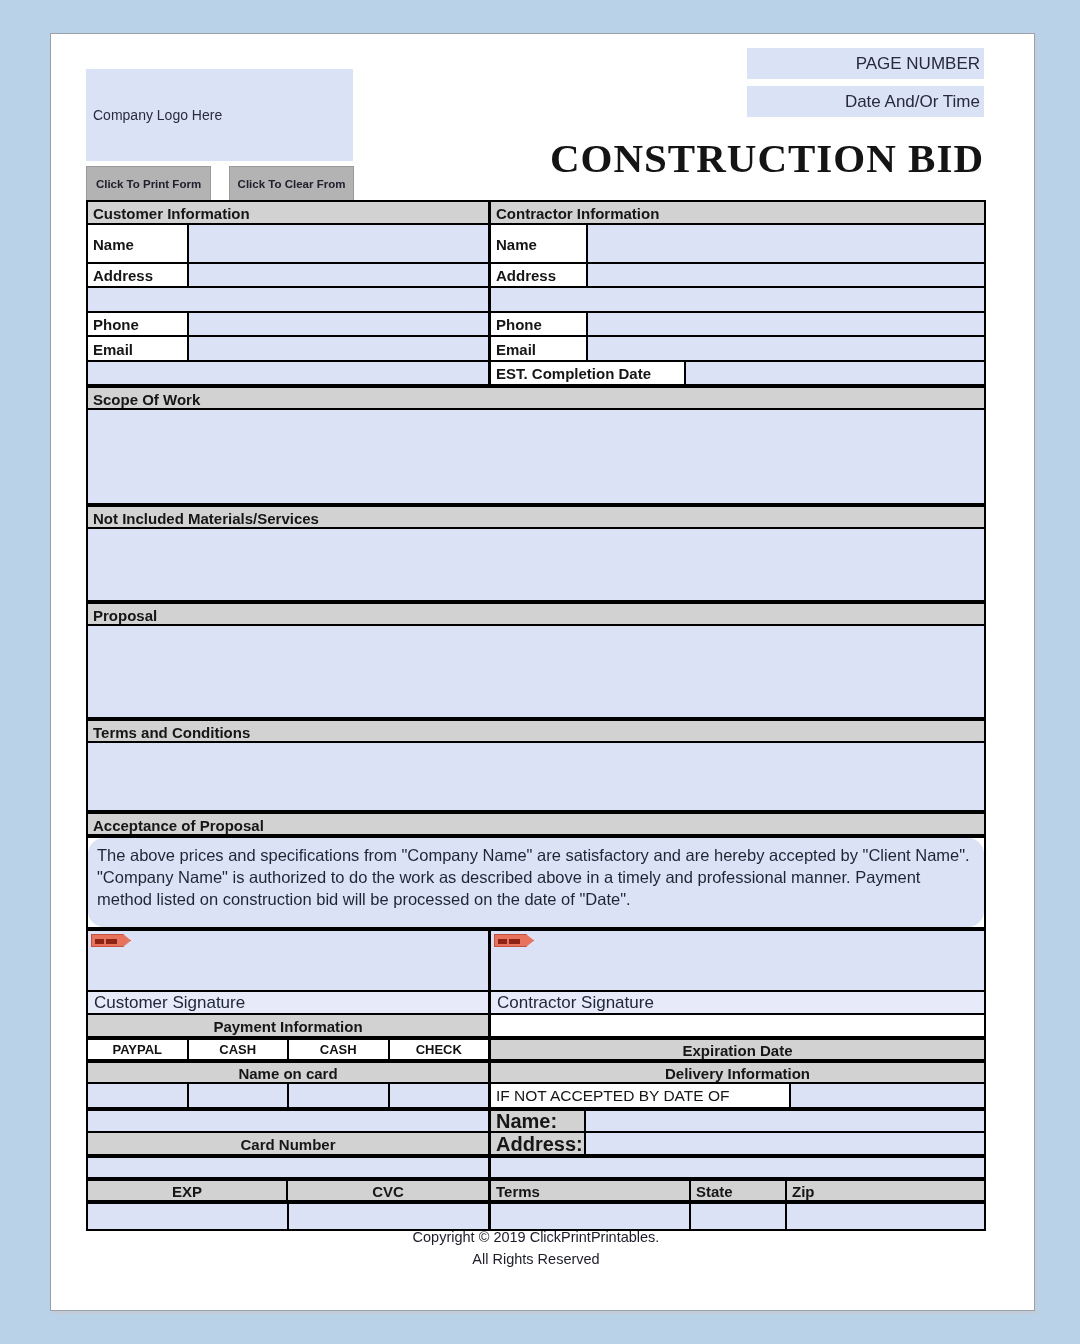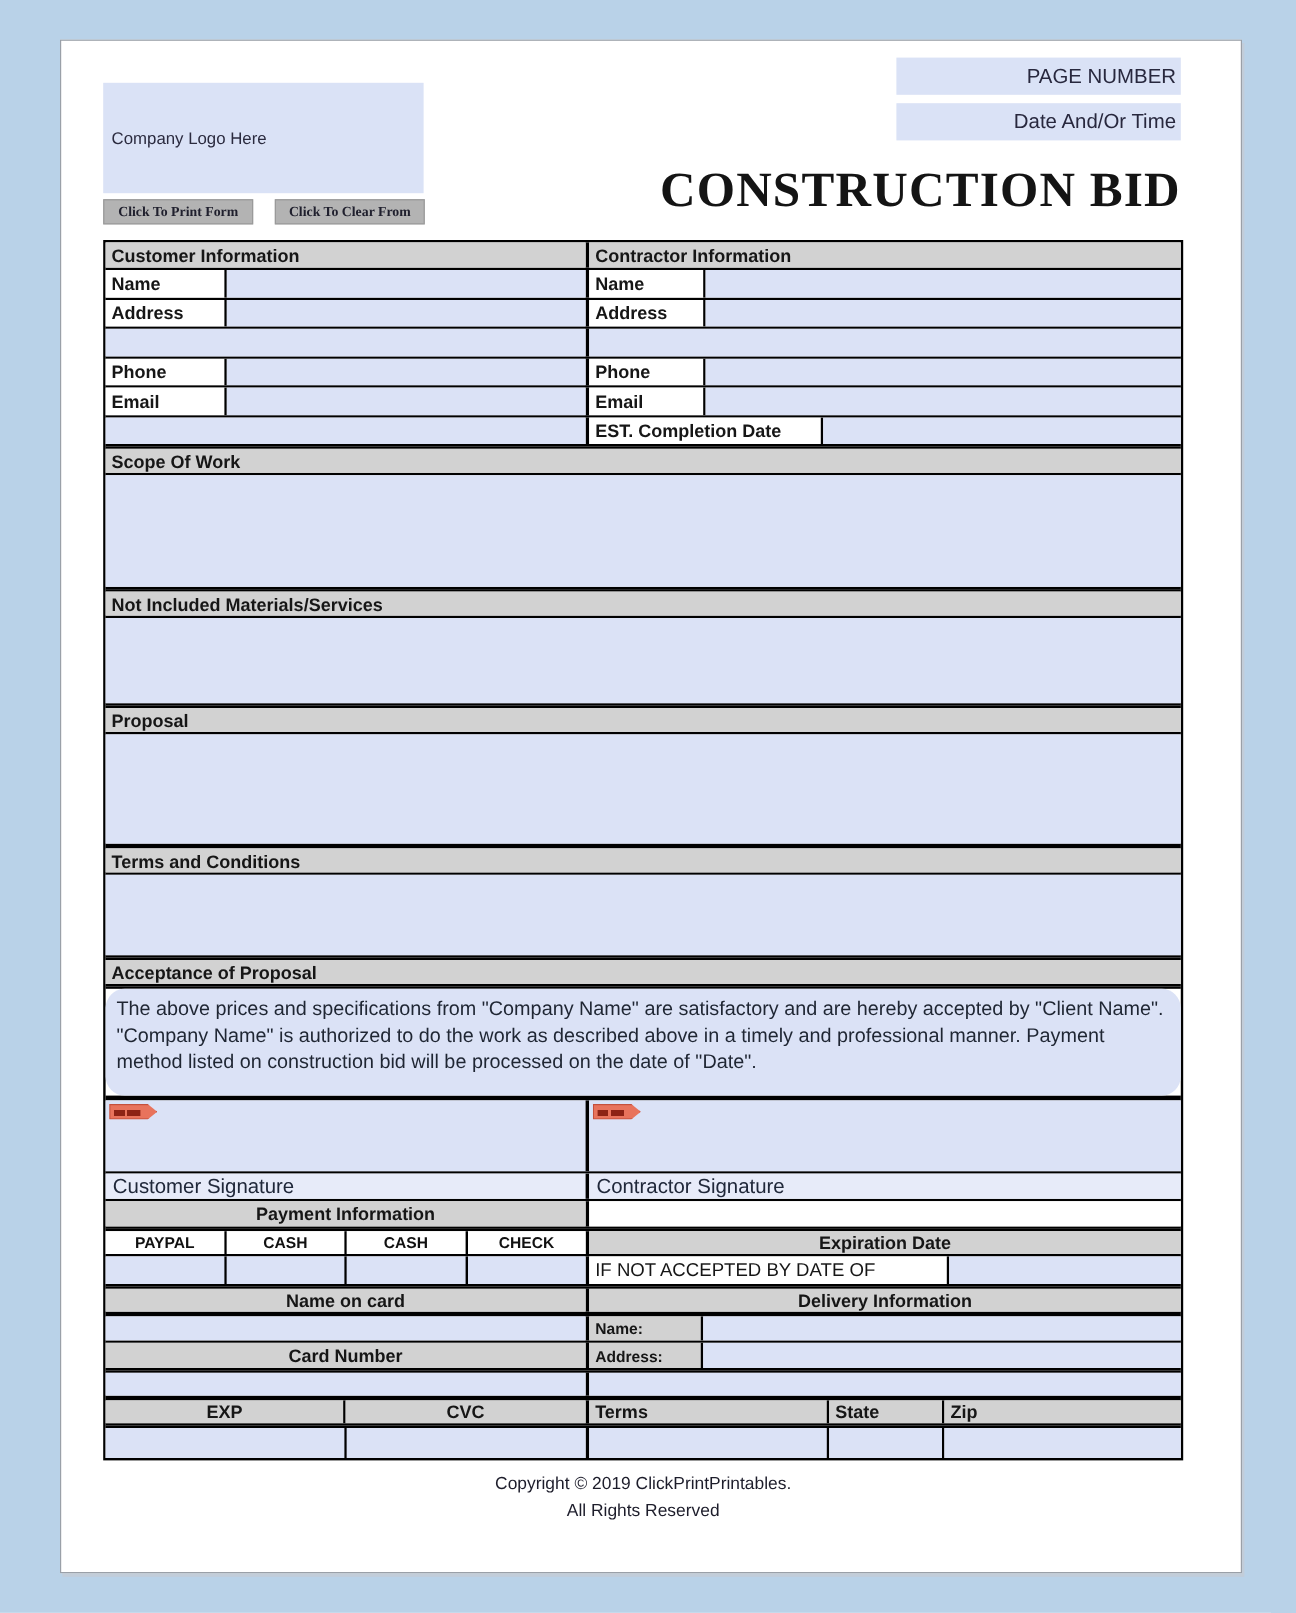--- a/index.html
+++ b/index.html
@@ -21,24 +21,24 @@
   
   .logo-box {
     position:absolute; left:35px; top:35px;
     width:267px; height:92px;
     background:#dae2f6;
     display:flex; align-items:center;
     padding-left:7px;
     font-size:14px; color:#2b2b3f;
   }
   .btn {
-    position:absolute; top:132px; height:21px;
+    position:absolute; top:132px; height:36px;
     background:#b3b3b3;
     border:1px solid #9a9a9a;
-    font-family:Liberation Serif, serif;
+    font-family:Liberation Sans, sans-serif;
     font-size:11.5px; font-weight:bold; color:#20202e;
     display:flex; align-items:center; justify-content:center;
     cursor:pointer; white-space:nowrap;
   }
   .btn-print { left:35px; width:125px; }
   .btn-clear { left:178px; width:125px; }
   .pn-box {
     position:absolute; right:50px; width:237px; height:31px;
     background:#dae2f6;
     display:flex; align-items:center; justify-content:flex-end;
@@ -73,21 +73,21 @@
   .hdr-cell.center { justify-content:center; }
   .lbl {
     background:#fff; border-right:2px solid #000;
     font-weight:bold; font-size:15px; color:#161616;
     padding:1px 5px 0 5px;
     display:flex; align-items:center;
     flex:0 0 auto;
   }
   .glbl {
     background:#d2d2d2; border-right:2px solid #000;
-    font-weight:bold; font-size:13px; color:#161616;
+    font-weight:bold; font-size:20px; color:#161616;
     padding:1px 5px 0 5px;
     display:flex; align-items:center;
     flex:0 0 auto;
   }
   .field { background:#dbe2f6; flex:1; }
   .half-l { flex:0 0 403px; border-right:3px solid #000; display:flex; }
   .half-r { flex:1; display:flex; }
   .mcell {
     flex:1; border-right:2px solid #000;
     display:flex; align-items:center; justify-content:center;
@@ -152,21 +152,21 @@
 
     <div class="r" style="height:23px">
       <div class="half-l">
           <div class="hdr-cell">Customer Information</div>
         </div>
       <div class="half-r">
           <div class="hdr-cell">Contractor Information</div>
         </div>
     </div>
 
-    <div class="r" style="height:25px">
+    <div class="r" style="height:39px">
       <div class="half-l">
         <div class="lbl" style="width:101px">Name</div>
         <div class="field"></div>
       </div>
       <div class="half-r">
         <div class="lbl" style="width:97px">Name</div>
         <div class="field"></div>
       </div>
     </div>
 
@@ -285,42 +285,42 @@
         <div class="mcell">PAYPAL</div>
         <div class="mcell">CASH</div>
         <div class="mcell">CASH</div>
         <div class="mcell">CHECK</div>
       </div>
       <div class="half-r">
           <div class="hdr-cell center">Expiration Date</div>
         </div>
     </div>
 
+    <div class="r thick" style="height:23px">
+      <div class="half-l">
+          <div class="hdr-cell center">Name on card</div>
+        </div>
+      <div class="half-r">
+          <div class="hdr-cell center">Delivery Information</div>
+        </div>
+    </div>
+
     <div class="r" style="height:25px">
       <div class="half-l">
         <div class="mfield"></div>
         <div class="mfield"></div>
         <div class="mfield"></div>
         <div class="mfield"></div>
       </div>
       <div class="half-r">
         <div class="lbl" style="width:300px;font-weight:normal;font-size:15.5px">IF NOT ACCEPTED BY DATE OF</div>
         <div class="field"></div>
       </div>
     </div>
 
-    <div class="r thick" style="height:23px">
-      <div class="half-l">
-          <div class="hdr-cell center">Name on card</div>
-        </div>
-      <div class="half-r">
-          <div class="hdr-cell center">Delivery Information</div>
-        </div>
-    </div>
-
     <div class="r thick" style="height:24px">
       <div class="half-l">
           <div class="field"></div>
         </div>
       <div class="half-r">
         <div class="glbl" style="width:95px">Name:</div>
         <div class="field"></div>
       </div>
     </div>
 

